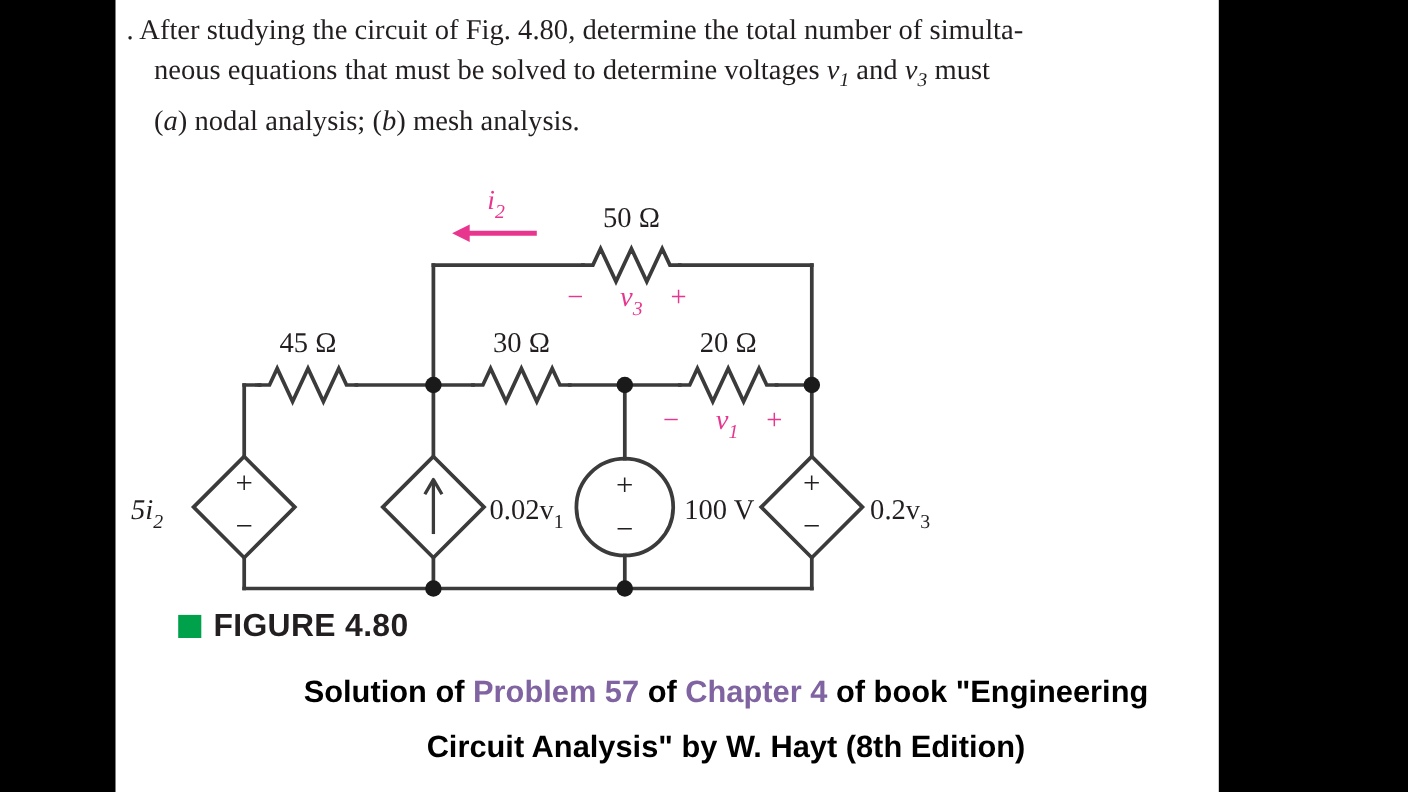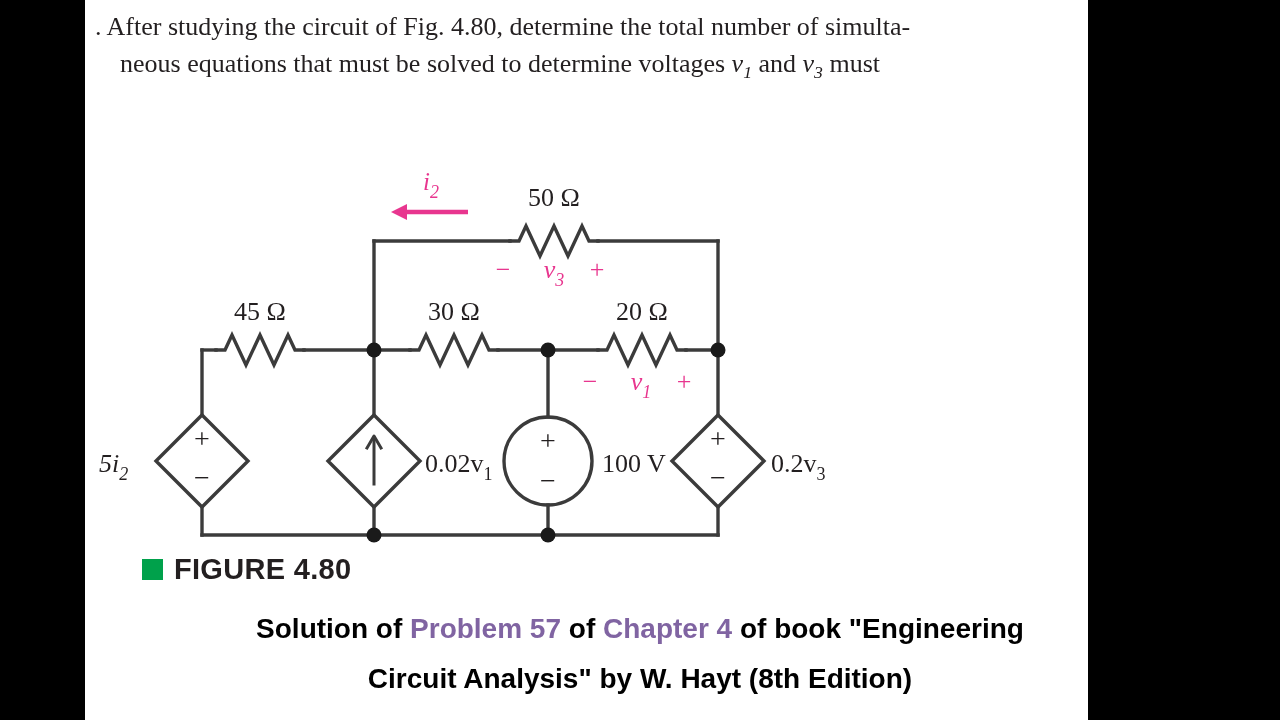--- a/index.html
+++ b/index.html
@@ -7,20 +7,21 @@
     padding: 0;
     background: #000000;
   }
   #page {
     position: relative;
     width: 1088px;
     height: 720px;
     background: #000000;
     overflow: hidden;
     font-family: "Liberation Serif", serif;
+    margin-left: 20px;
   }
   #content {
     position: absolute;
     left: 85px;
     top: 0px;
     width: 1110px;
     height: 720px;
     background: #ffffff;
   }
   .bar {
@@ -105,20 +106,21 @@
 <div id="page">
 
   <div class="bar" id="bar-left"></div>
   <div class="bar" id="bar-right"></div>
 
   <div id="content">
 
     <div id="problem-text">
       <span class="ln ln1">. After studying the circuit of Fig. 4.80, determine the total number of simulta-</span>
       <span class="ln ln2"><span>neous equations that must be solved to determine voltages </span><span class="vvar"><span>v</span><sub>1</sub></span><span> and </span><span class="vvar"><span>v</span><sub>3</sub></span><span> must</span></span>
+      <span class="ln ln3"><span>(</span><i>a</i><span>) nodal analysis; (</span><i>b</i><span>) mesh analysis.</span></span>
     </div>
 
     <div id="circuit-wrap">
       <svg id="circuit-svg" width="1110" height="440" viewBox="0 0 1110 440">
         <g stroke="#3b3b3b" stroke-width="3.4" fill="none" stroke-linecap="square">
 
           <path d="M 289 200 L 289 91"></path>
 
           <path d="M 289 91 L 425 91"></path>
 

